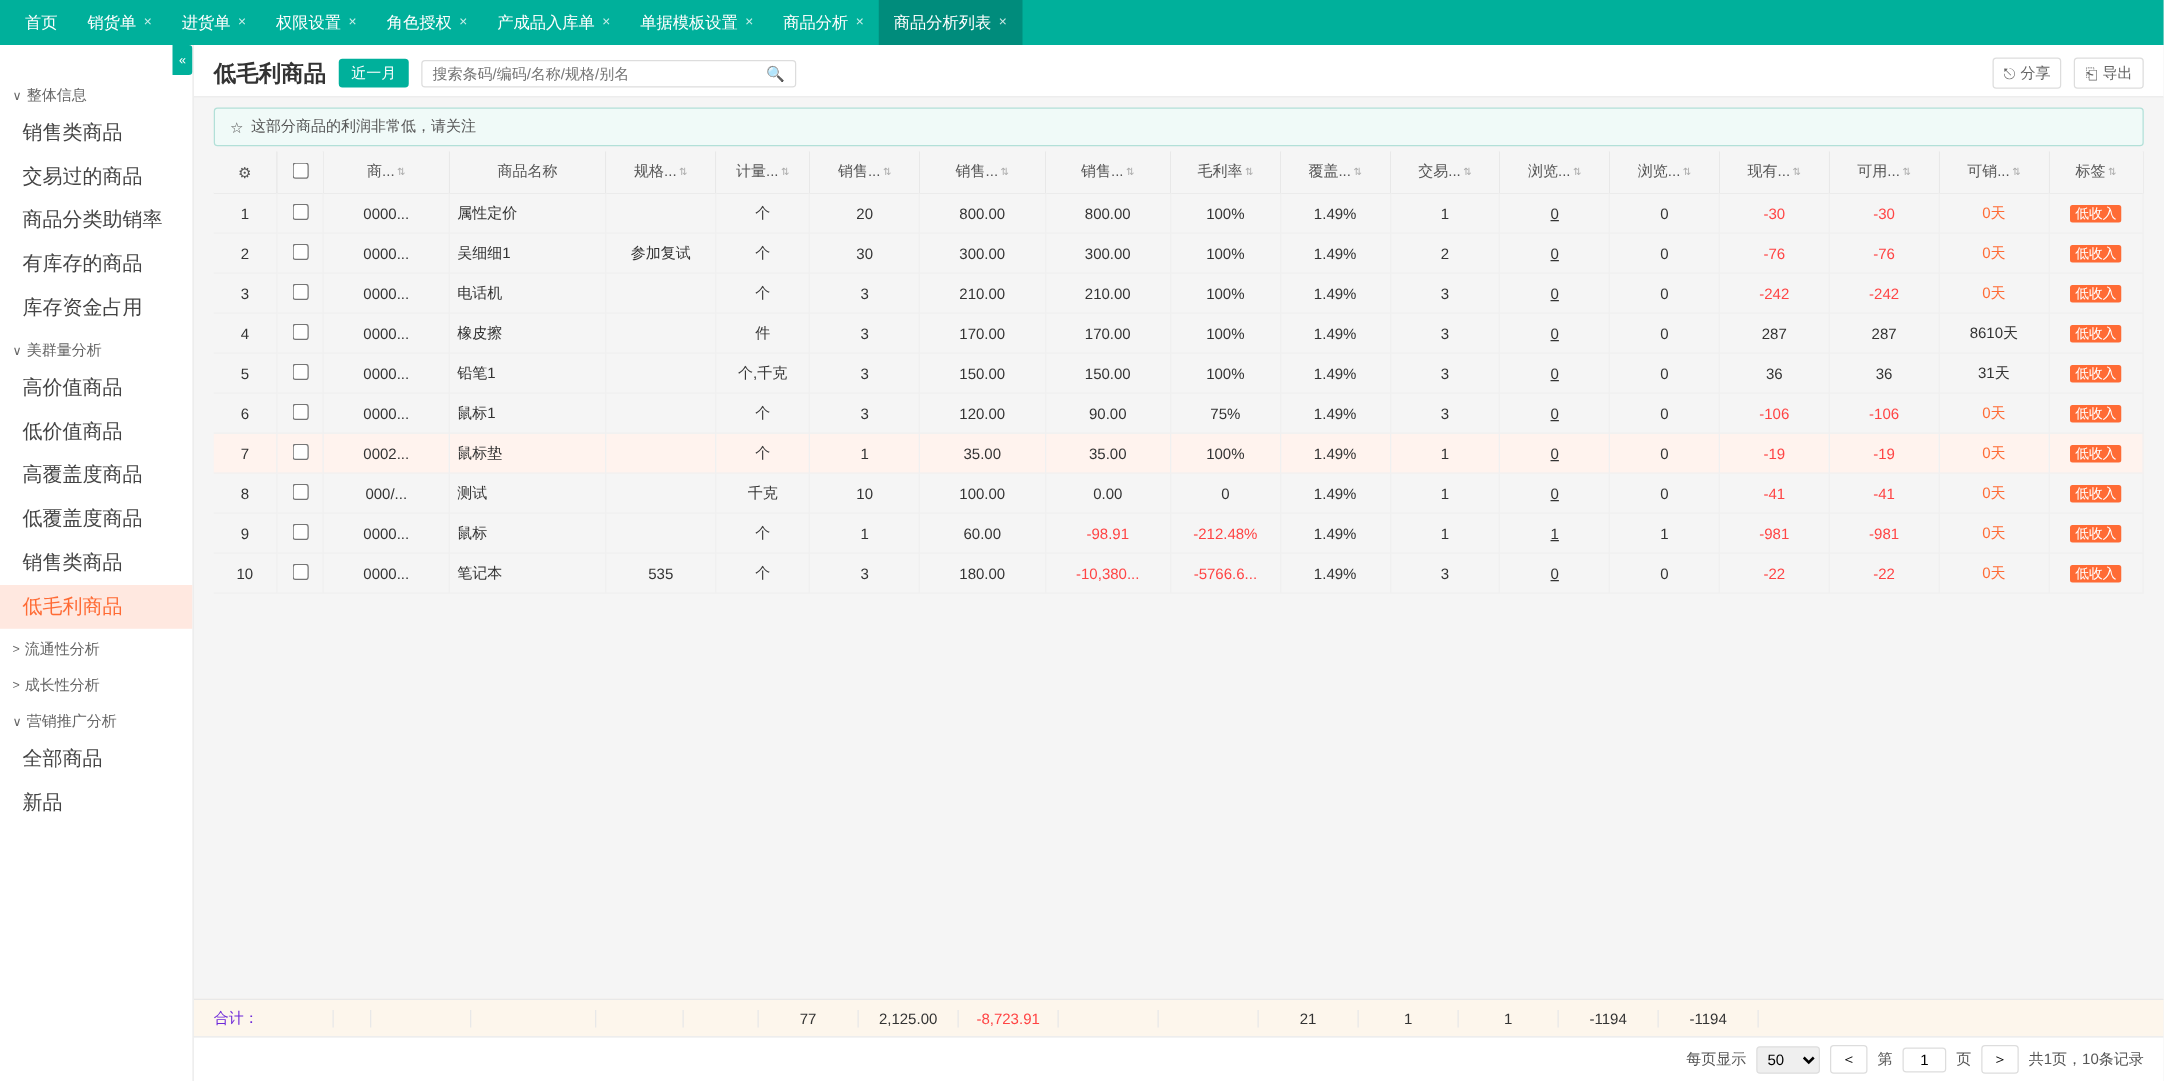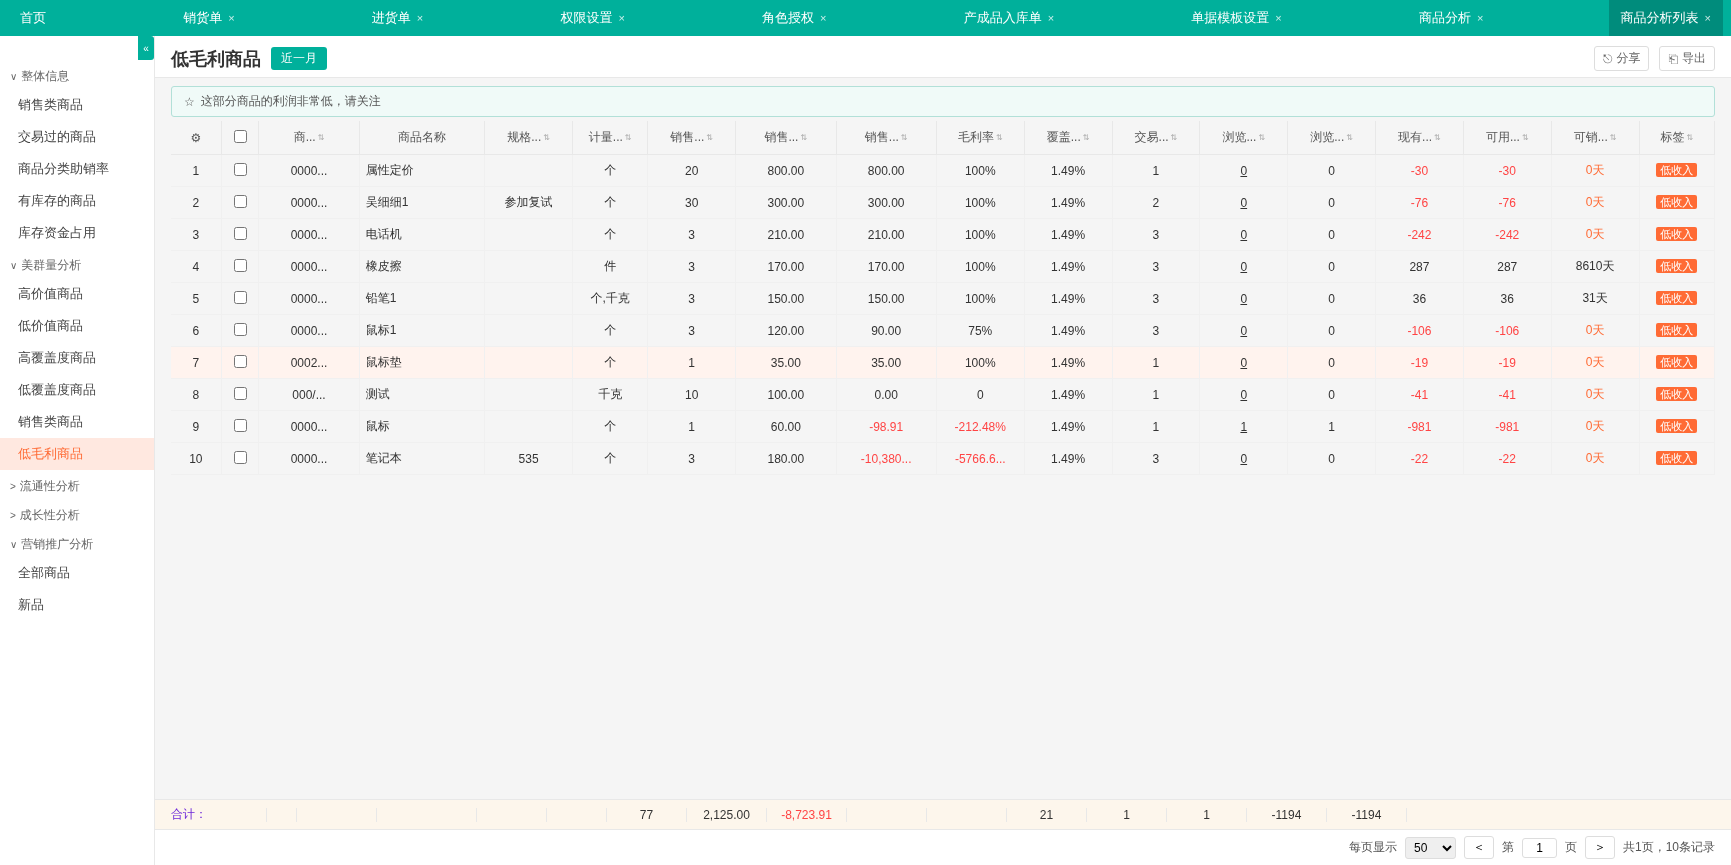--- a/index.html
+++ b/index.html
@@ -5,21 +5,20 @@
     * { box-sizing: border-box; margin: 0; padding: 0; }
     body { font-family: 'Microsoft YaHei', Arial, sans-serif; font-size: 12px; background: #f5f5f5; color: #333; }
 
     
     .top-nav {
       background: #00b09b;
       display: flex;
       align-items: center;
       height: 36px;
       padding: 0 8px;
-      justify-content: space-between;
     }
     .top-nav .nav-item {
       color: #fff;
       padding: 0 12px;
       height: 36px;
       display: flex;
       align-items: center;
       cursor: pointer;
       font-size: 13px;
       white-space: nowrap;
@@ -47,21 +46,21 @@
       font-size: 12px;
       display: flex;
       align-items: center;
       cursor: pointer;
     }
     .sidebar-group-title .arrow { margin-right: 4px; font-size: 10px; }
     .sidebar-item {
       padding: 7px 10px 7px 18px;
       cursor: pointer;
       color: #444;
-      font-size: 13px;
+      font-size: 16px;
     }
     .sidebar-item.active { background: #ffe8e0; color: #ff6b35; }
 
     
     .content-area {
       flex: 1;
       display: flex;
       flex-direction: column;
       overflow: hidden;
     }
@@ -309,20 +308,24 @@
         </div>
         <div class="sidebar-item">全部商品</div>
         <div class="sidebar-item">新品</div>
       </div>
 
     <div class="content-area">
 
       <div class="page-header">
         <span class="page-title">低毛利商品</span>
         <button class="filter-btn">近一月</button>
+        <div class="search-box">
+          <input type="text" placeholder="搜索条码/编码/名称/规格/别名" style="">
+          <span style="color:#999; cursor:pointer;">🔍</span>
+        </div>
         <div class="header-actions">
           <button class="action-btn">
             <span>⎋</span>
             <span>分享</span>
           </button>
           <button class="action-btn">
             <span>⎗</span>
             <span>导出</span>
           </button>
         </div>

